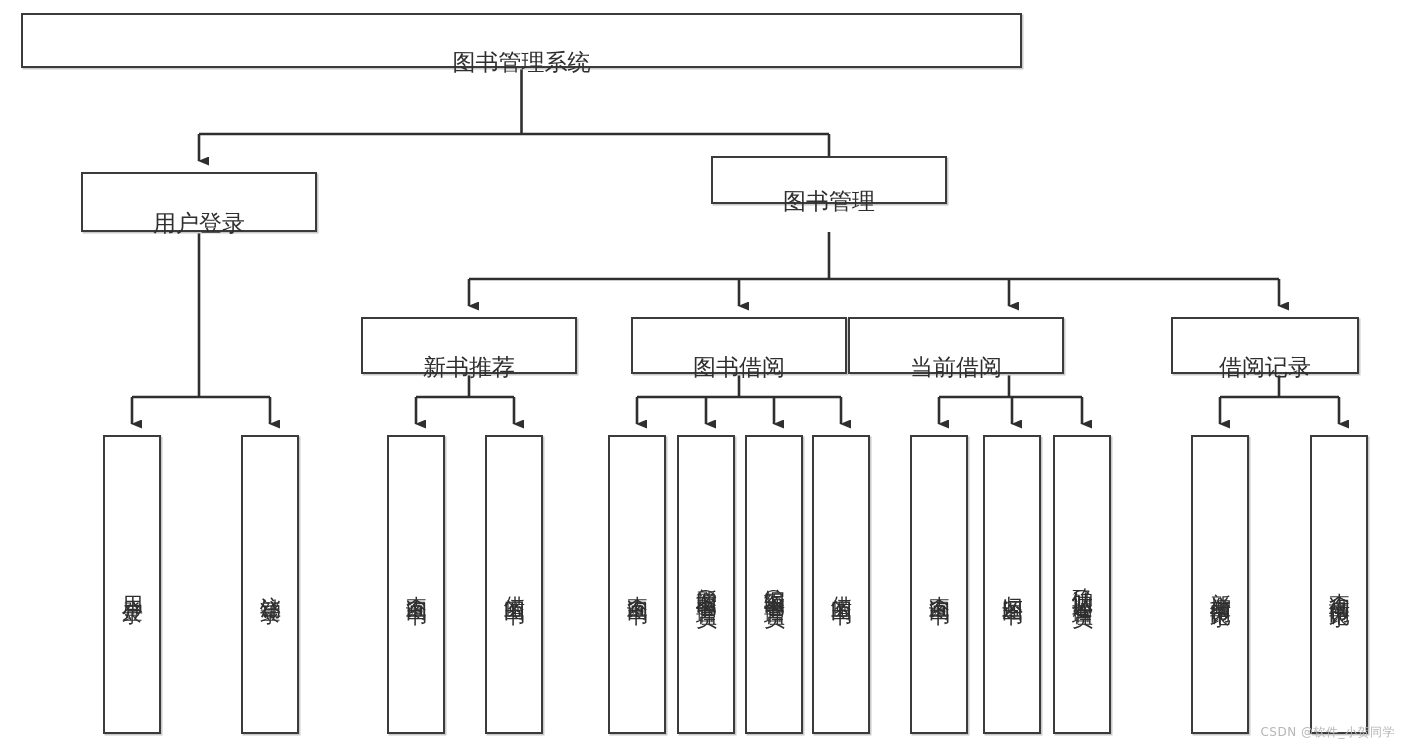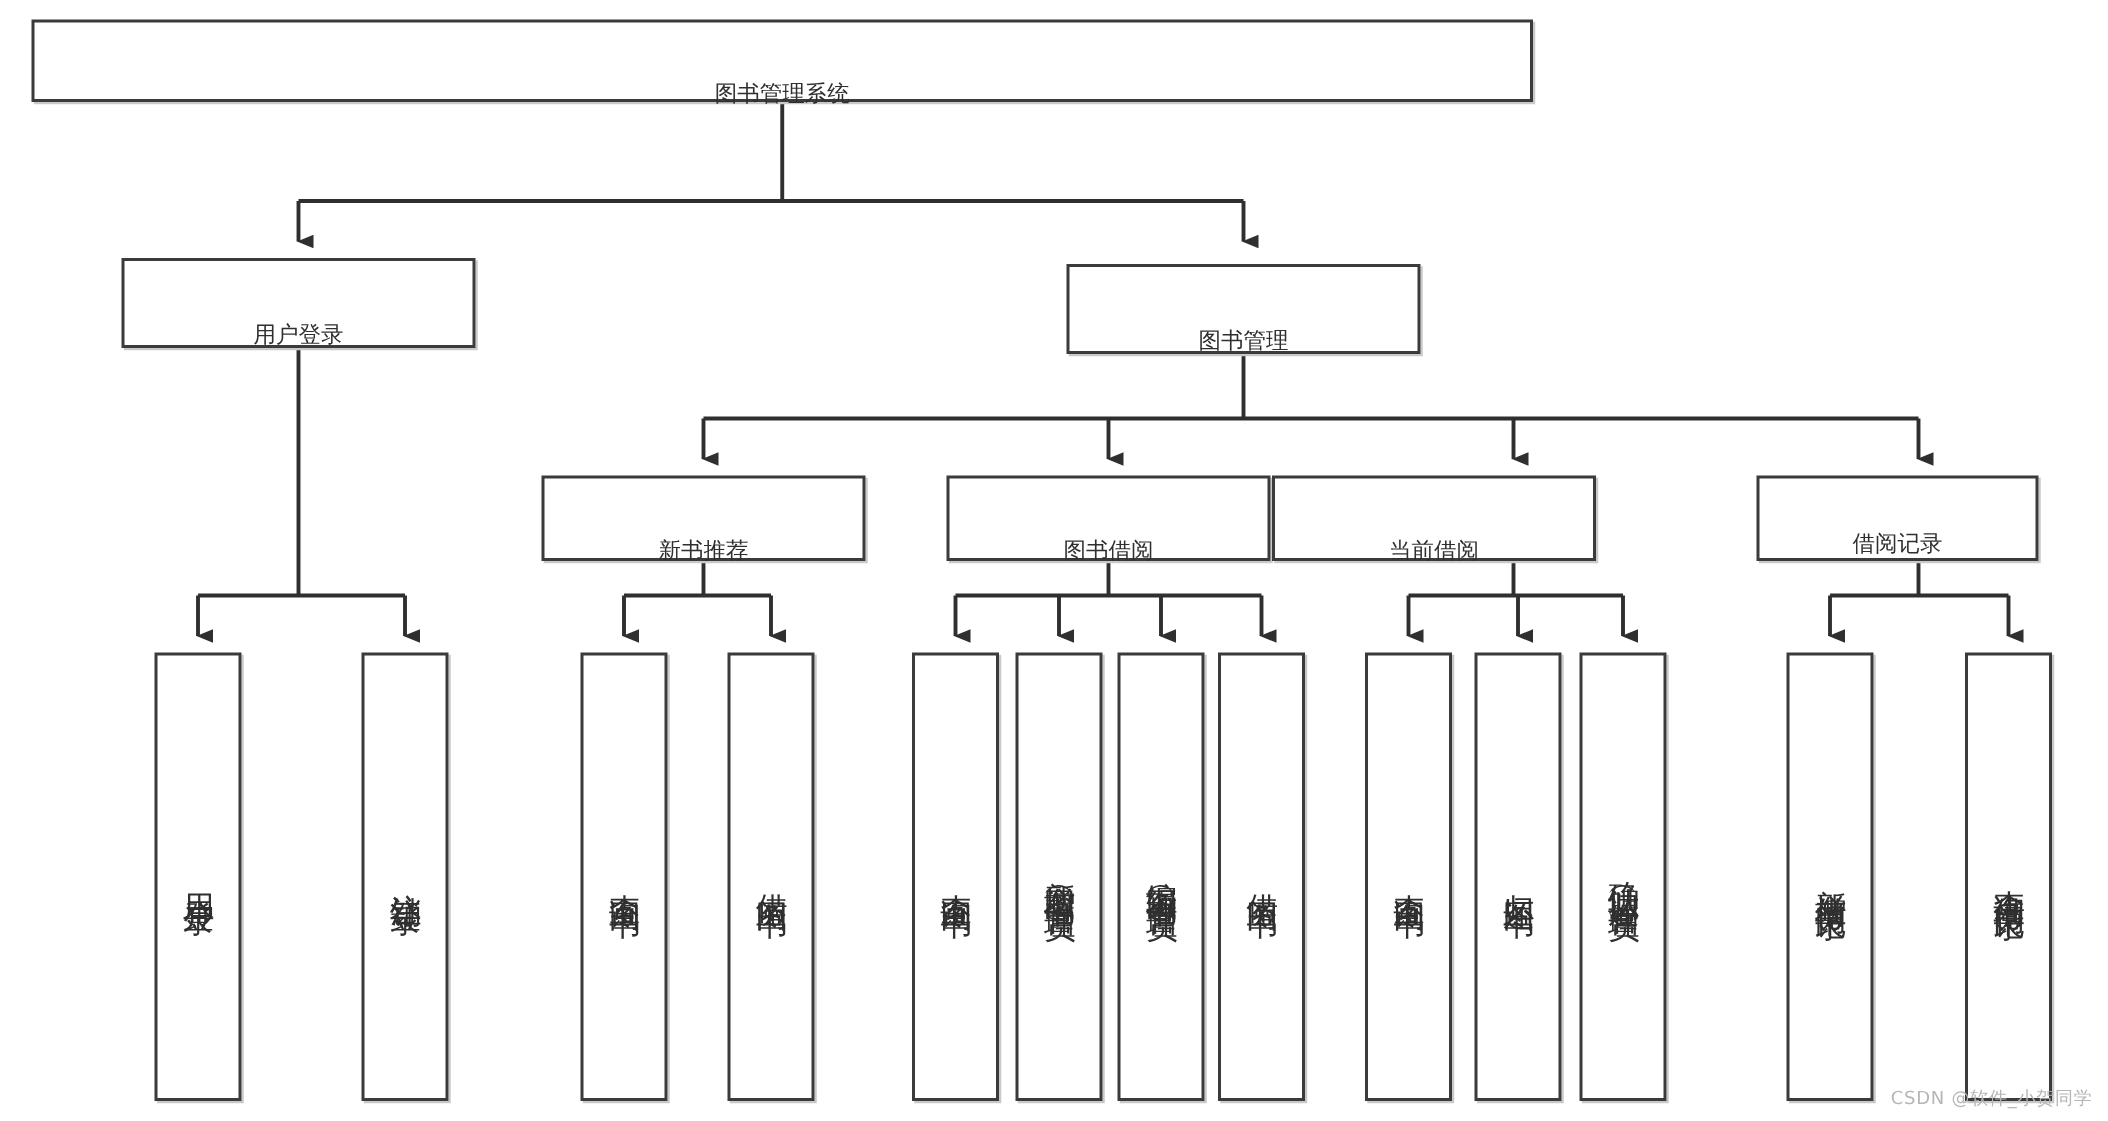--- a/index.html
+++ b/index.html
@@ -36,21 +36,21 @@
     justify-content: center;
     color: #2f2f2f;
   }
   .node .label {
     display: block;
     text-align: center;
     line-height: 1.18;
     white-space: nowrap;
   }
   .node.horiz .label {
-    font-size: 15px;
+    font-size: 23px;
     margin-top: 44px;
   }
   .node.vert {
     align-items: center;
     justify-content: center;
   }
   .node.vert .label {
     writing-mode: vertical-rl;
     text-orientation: upright;
     font-size: 21px;
@@ -117,34 +117,34 @@
       </g>
   </svg>
 
   <div class="node horiz" style="left: 21px; top: 13px; width: 1001px; height: 55px;">
     <span class="label">图书管理系统</span>
   </div>
 
   <div class="node horiz" style="left: 81px; top: 172px; width: 236px; height: 60px;">
     <span class="label">用户登录</span>
   </div>
-  <div class="node horiz" style="left: 711px; top: 176px; width: 236px; height: 60px;">
+  <div class="node horiz" style="left: 711px; top: 156px; width: 236px; height: 48px;">
     <span class="label">图书管理</span>
   </div>
 
   <div class="node horiz" style="left: 361px; top: 317px; width: 216px; height: 57px;">
     <span class="label">新书推荐</span>
   </div>
   <div class="node horiz" style="left: 631px; top: 317px; width: 216px; height: 57px;">
     <span class="label">图书借阅</span>
   </div>
   <div class="node horiz" style="left: 848px; top: 317px; width: 216px; height: 57px;">
     <span class="label">当前借阅</span>
   </div>
-  <div class="node horiz" style="left: 1171px; top: 317px; width: 188px; height: 57px; align-items: flex-end;">
+  <div class="node horiz" style="left: 1171px; top: 317px; width: 188px; height: 57px;">
     <span class="label">借阅记录</span>
   </div>
 
   <div class="node vert" style="left: 103px; top: 435px; width: 58px; height: 299px;">
     <span class="label">用户登录</span>
   </div>
   <div class="node vert" style="left: 241px; top: 435px; width: 58px; height: 299px;">
     <span class="label">注销登录</span>
   </div>
   <div class="node vert" style="left: 387px; top: 435px; width: 58px; height: 299px;">

